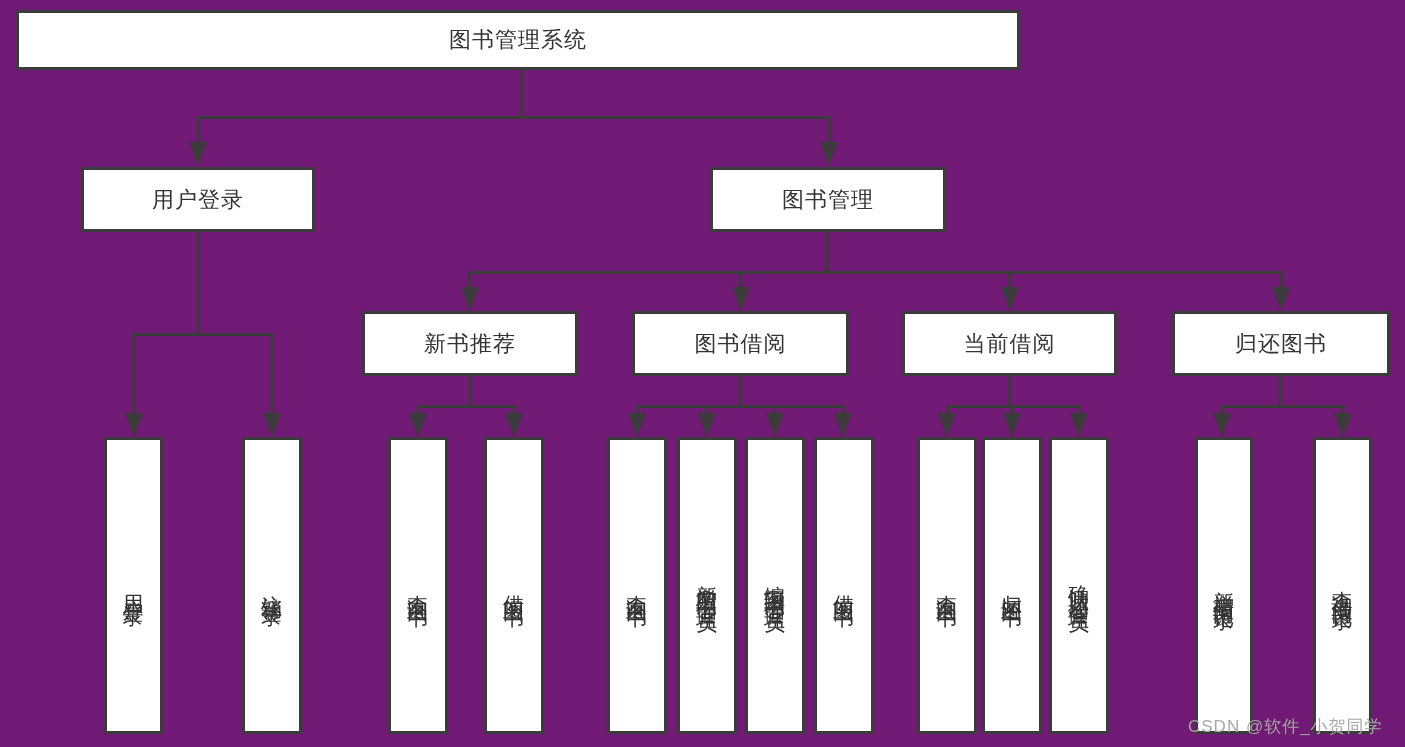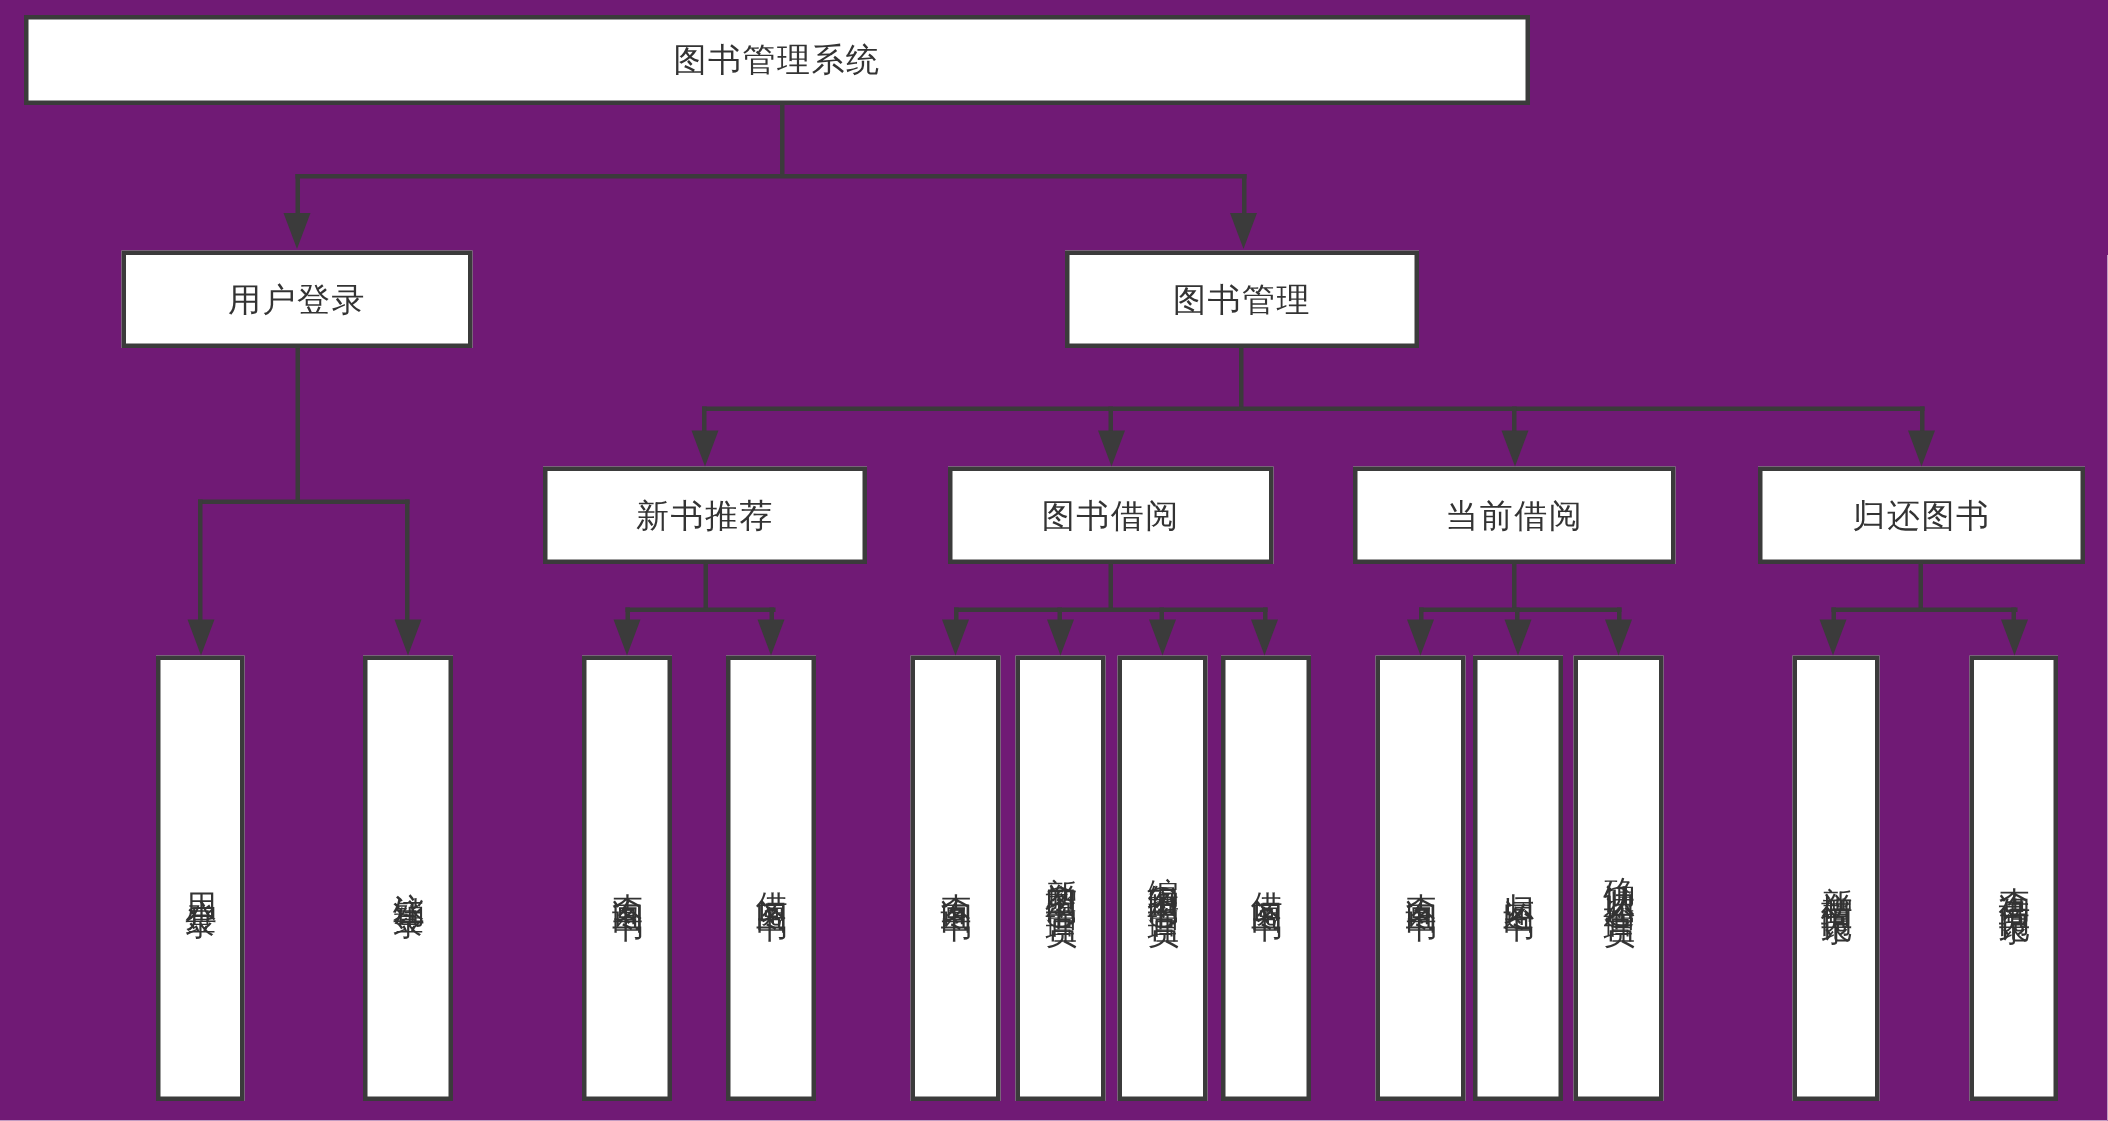--- a/index.html
+++ b/index.html
@@ -188,14 +188,15 @@
   <div class="vl" style="left:1078px;top:405px;height:12px"></div>
   <div class="ah" style="left:1070px;top:413px"></div>
 
   <div class="vl" style="left:1279px;top:376px;height:31px"></div>
   <div class="hl" style="left:1221px;top:405px;width:124px"></div>
   <div class="vl" style="left:1221px;top:405px;height:12px"></div>
   <div class="ah" style="left:1213px;top:413px"></div>
   <div class="vl" style="left:1341px;top:405px;height:12px"></div>
   <div class="ah" style="left:1334px;top:413px"></div>
 
+  <div class="watermark">CSDN @软件_小贺同学</div>
 
 </div>
 
 </body></html>

